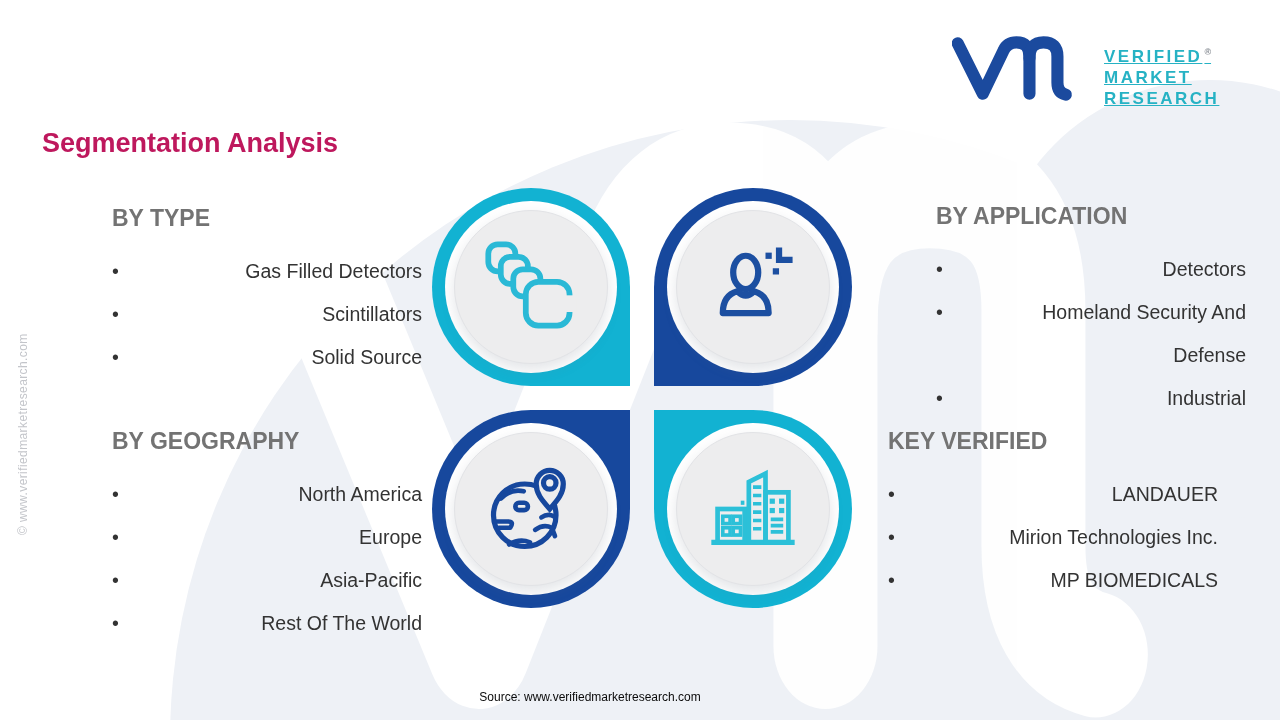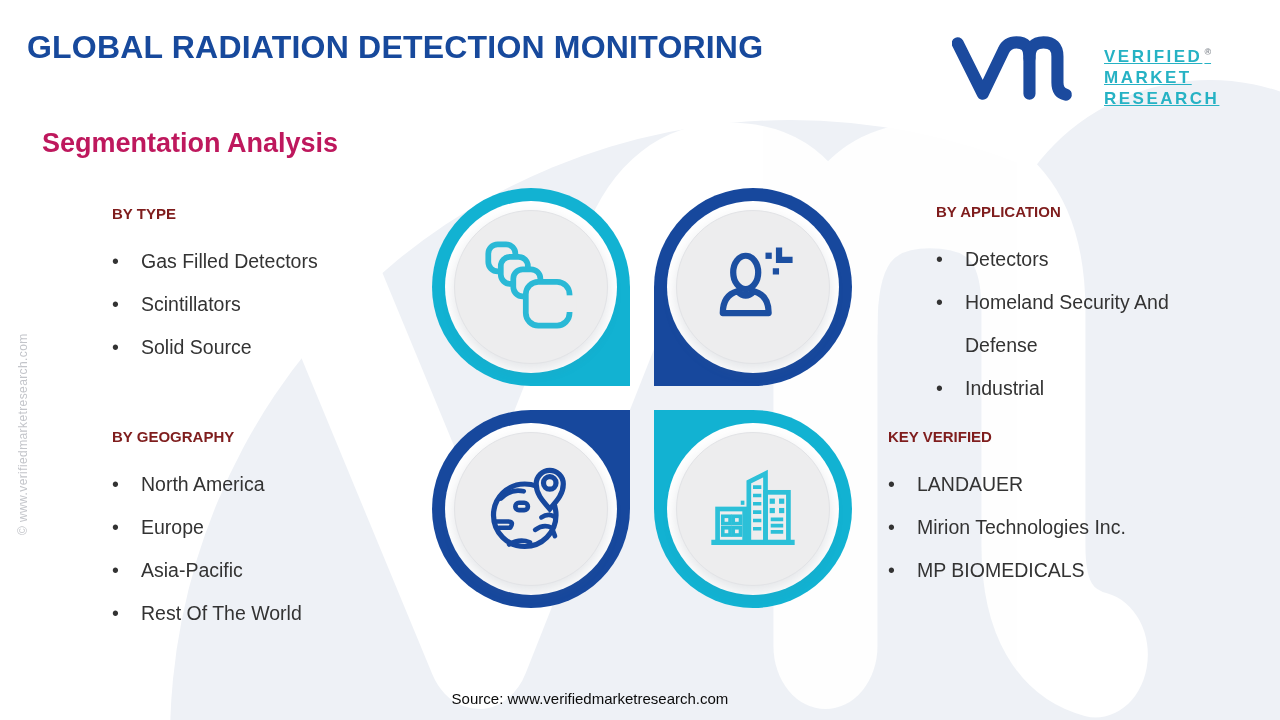--- a/index.html
+++ b/index.html
@@ -64,50 +64,49 @@
     border:1px solid #e2e3e6; box-shadow:0 6px 14px rgba(100,110,125,.18);
     display:flex; align-items:center; justify-content:center;
   }
 
   
   .seg-block { position:absolute; z-index:2; }
   .seg-block.type       { left:112px; top:205px; width:310px; }
   .seg-block.geography  { left:112px; top:428px; width:310px; }
   .seg-block.application{ left:888px; top:203px; width:310px;margin-left:48px; }
   .seg-block.players    { left:888px; top:428px; width:330px; }
-  .seg-heading { font-size:15px; font-weight:700; color:#7f1d1d; margin-bottom:18px; }
+  .seg-heading { font-size:23px; font-weight:700; color:#737373; margin-bottom:18px; }
   .seg-list { list-style:none; }
   .seg-list li { display:flex; font-size:19.5px; color:#333; line-height:43px; }
   .seg-list .bullet { width:29px; flex:0 0 29px; color:#333; }
-  .seg-list .item-text { flex:1; }
+  .seg-list .item-text { flex:1;text-align:right; }
 
   
   .source {
     position:absolute; left:0; top:690px; width:1180px; z-index:2;
-    text-align:center; font-size:15px; color:#0a0a0a;
+    text-align:center; font-size:12px; color:#0a0a0a;
   }
 </style>
 </head>
 <body>
 
 <div class="bg-layer">
   <div class="bg-wash center"></div>
   <div class="bg-wash right"></div>
   <svg class="bg-monogram" width="1040" height="620" viewBox="0 0 150 74" preserveAspectRatio="none">
     <g fill="none" stroke="#ffffff" stroke-width="15" stroke-linecap="round" stroke-linejoin="round" opacity="0.95">
       <path d="M6 10 L33 64 L55 18 Q59 9 69 9 Q83 9 83 24 L83 64"></path>
       <path d="M83 26 Q83 9 98 9 Q113 9 113 24 L113 52 Q113 63 122 65"></path>
     </g>
   </svg>
 </div>
 
 <div class="side-copyright">© www.verifiedmarketresearch.com</div>
 
 <div class="title">
-  <div>GLOBAL RADIATION DETECTION MONITORING</div>
 </div>
 <div class="subtitle">Segmentation Analysis</div>
 
 <div class="logo">
   <svg width="140" height="69" viewBox="0 0 150 74">
     <g fill="none" stroke="#1b4a9e" stroke-width="13" stroke-linecap="round" stroke-linejoin="round">
       <path d="M6 10 L33 64 L55 18 Q59 9 69 9 Q83 9 83 24 L83 64"></path>
       <path d="M83 26 Q83 9 98 9 Q113 9 113 24 L113 52 Q113 63 122 65"></path>
     </g>
   </svg>

